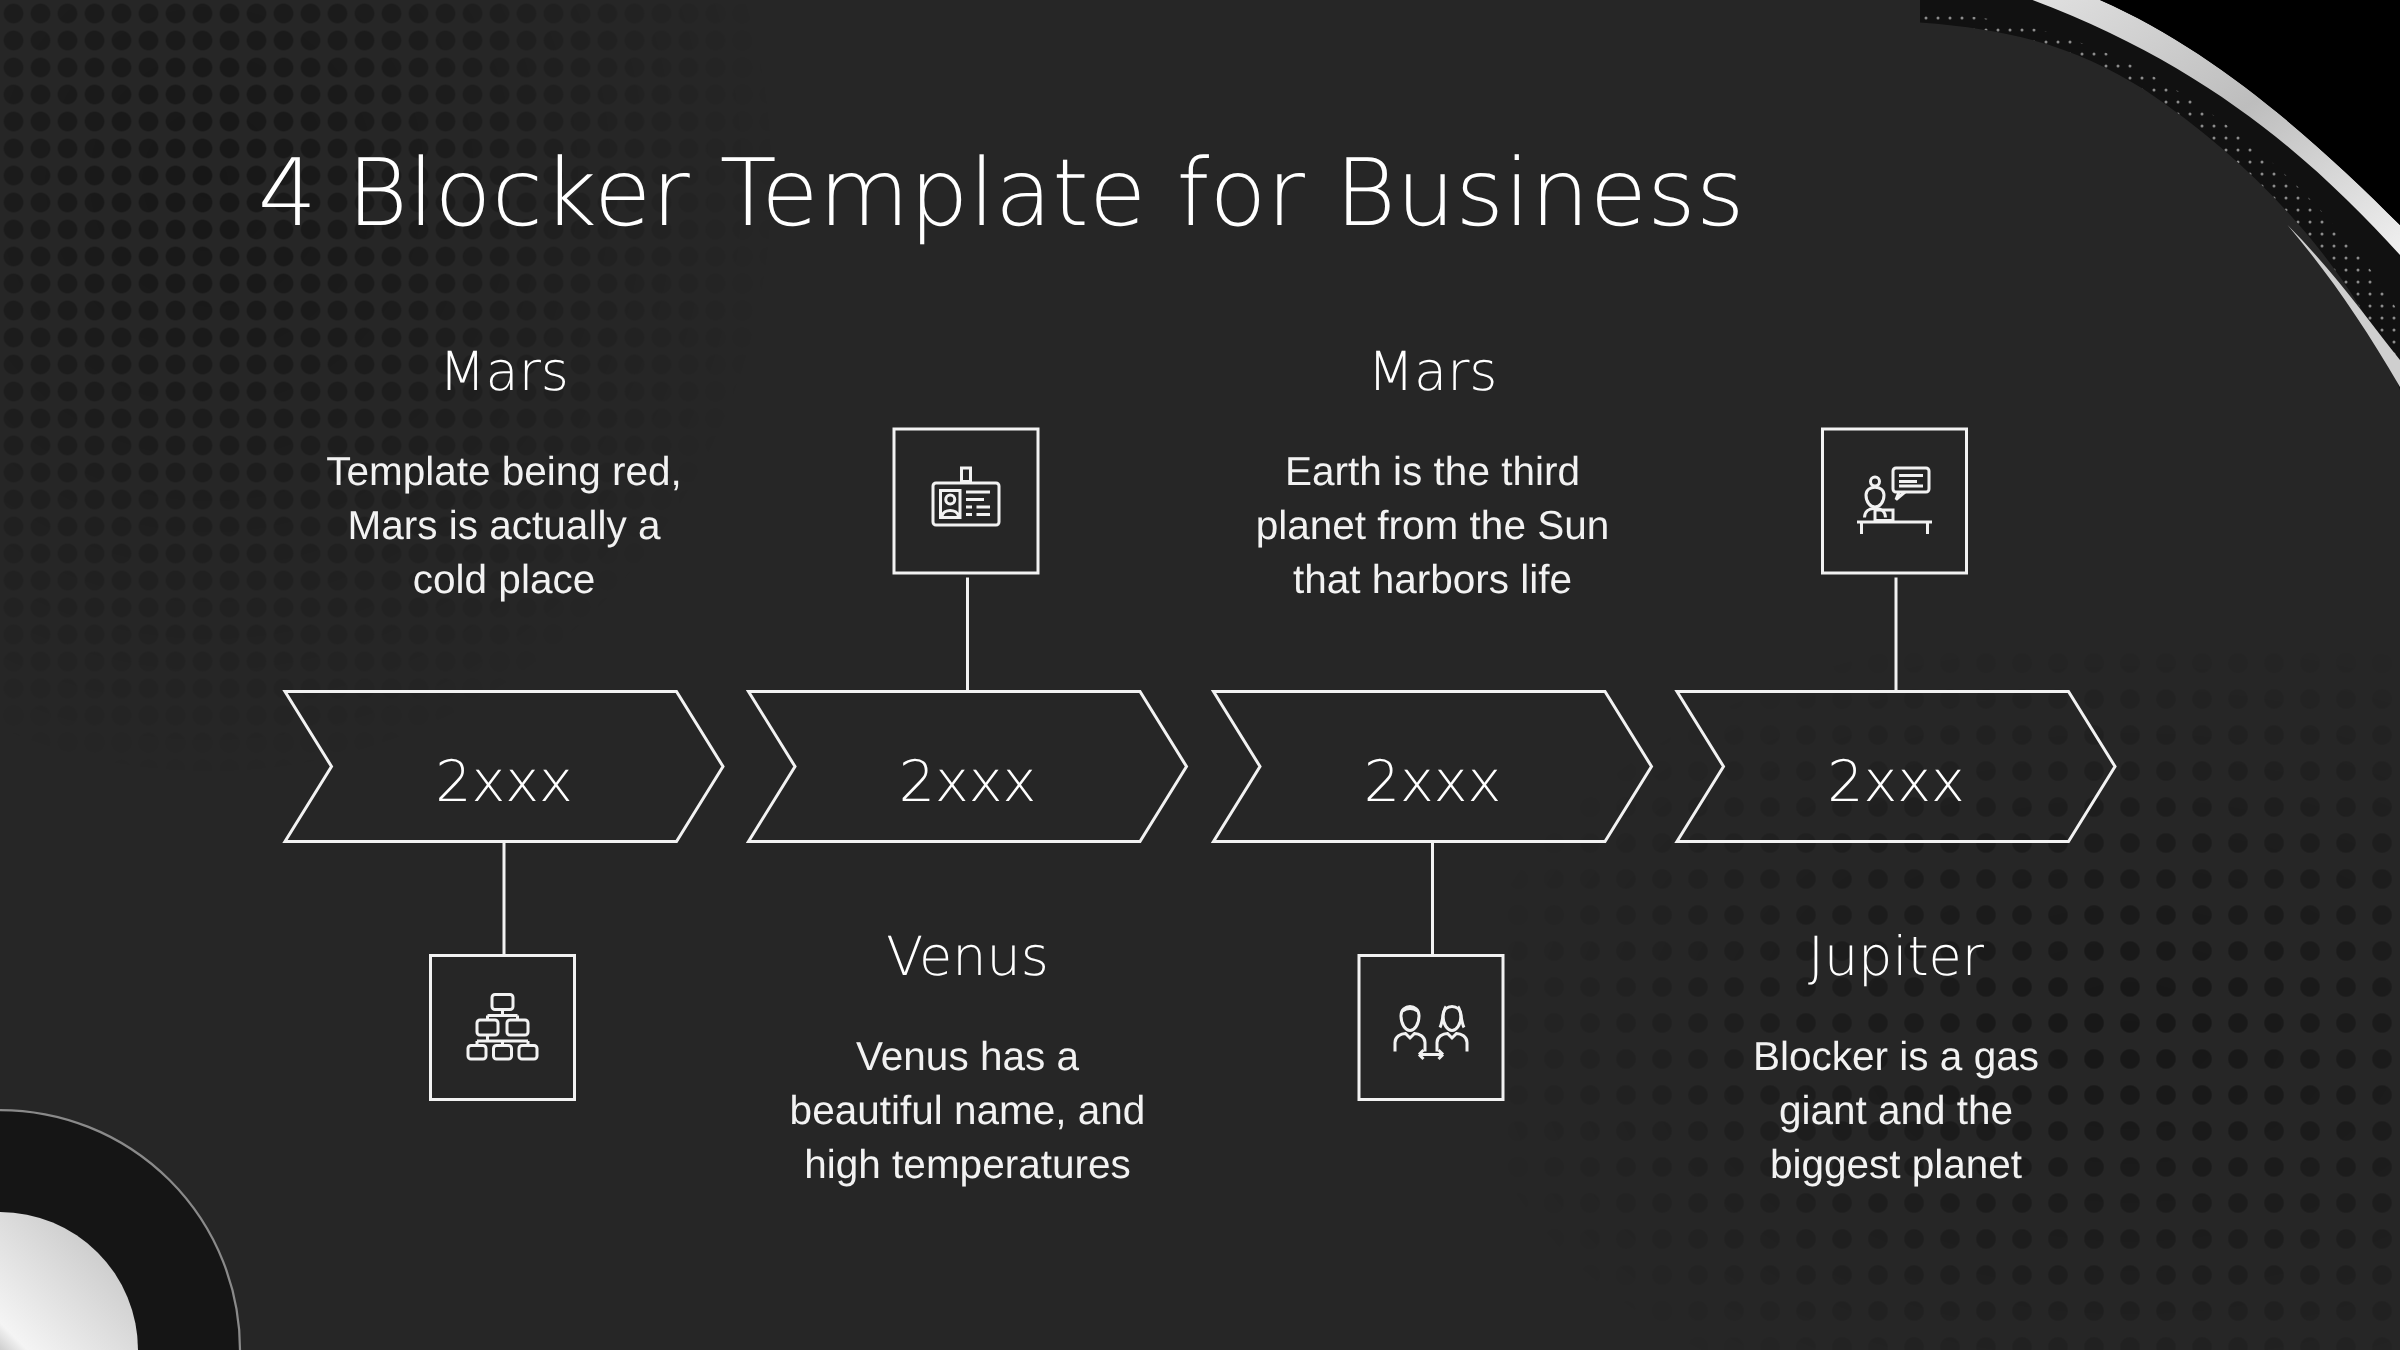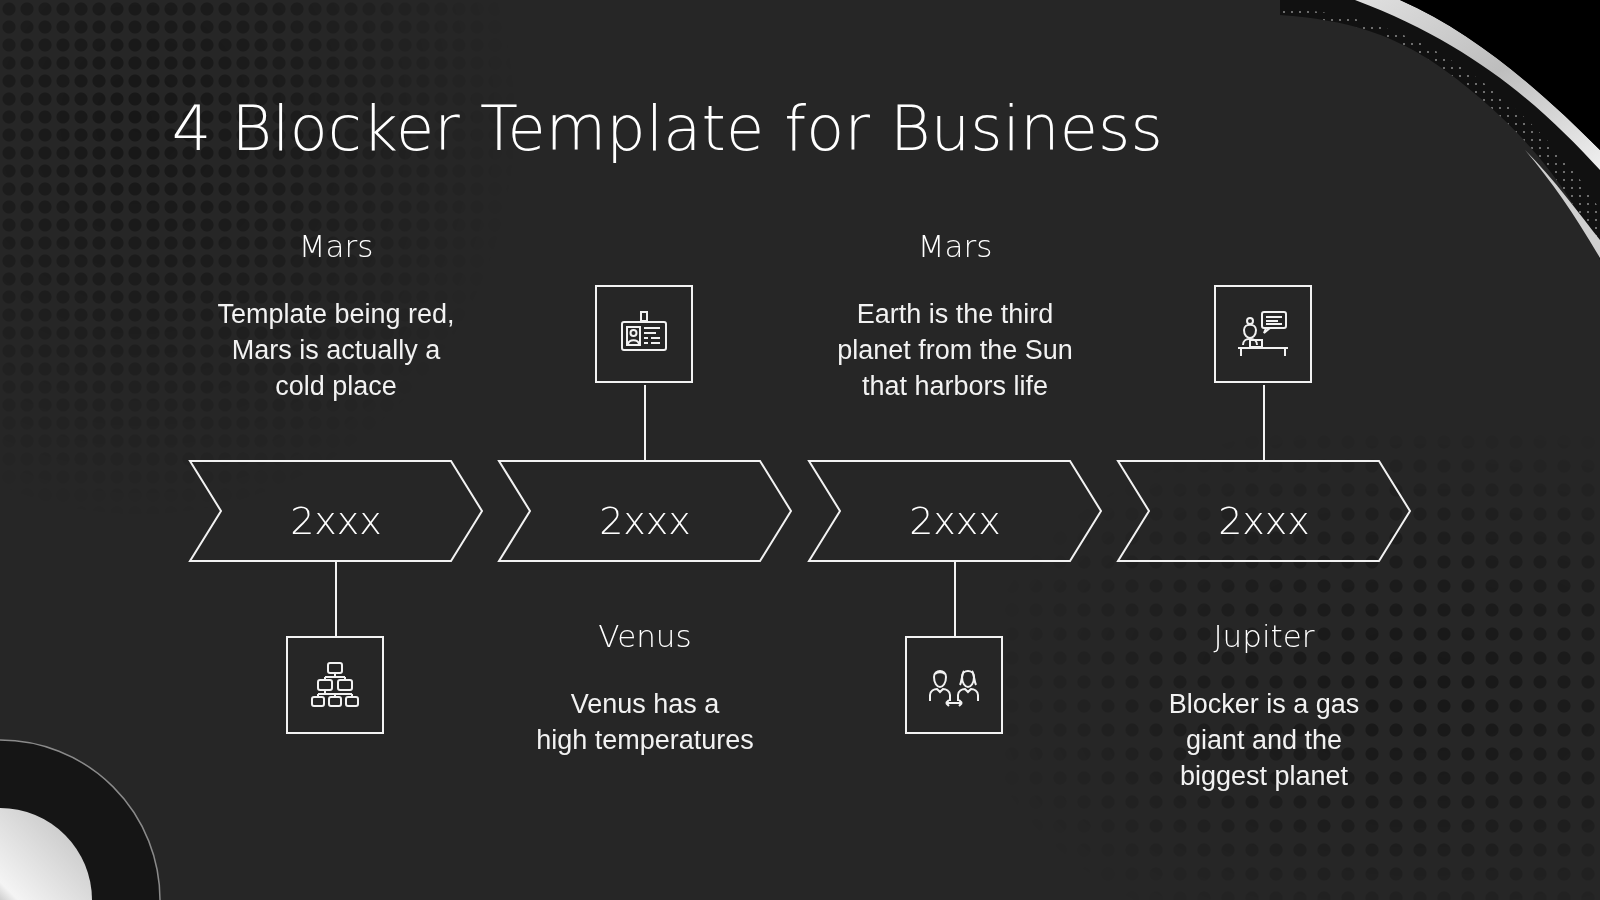--- a/index.html
+++ b/index.html
@@ -28,21 +28,21 @@
 
   .title {
     position: absolute; left: 0; top: 92px; width: 1335px; text-align: center;
     font-size: 62px; font-weight: normal; letter-spacing: 0.2px;
     font-family: "DejaVu Sans", sans-serif; font-weight: 200;
   }
   .diagram { position: absolute; left: 0; top: 0; width: 1600px; height: 900px; }
 
   .heading {
     position: absolute; width: 300px; text-align: center;
-    font-size: 31px; font-family: "DejaVu Sans", sans-serif; font-weight: 200;
+    font-size: 36px; font-family: "DejaVu Sans", sans-serif; font-weight: 200;
   }
   .desc {
     position: absolute; width: 300px; text-align: center;
     font-size: 27px; line-height: 36px; color: #f2f2f2;
     font-family: "Liberation Sans", sans-serif;
   }
   .chev-label {
     position: absolute; width: 200px; text-align: center;
     font-size: 38px; top: 482px; font-family: "DejaVu Sans", sans-serif; font-weight: 200; margin-top: 17px;
   }
@@ -132,20 +132,21 @@
     <rect x="9" y="19" width="13" height="18"></rect>
     <circle cx="15.5" cy="25" r="3"></circle>
     <path d="M10,36 C11,31 20,31 21,36"></path>
     <path d="M26,20 H42 M26,25 H38 M26,30 H30 M33,30 H42 M26,35 H30 M33,35 H42"></path>
   </svg>
 </div>
 <div class="chev-label" style="left:545px;">2xxx</div>
 <div class="heading" style="left:495px; top:618px;">Venus</div>
 <div class="desc" style="left:495px; top:686px;">
   <div>Venus has a</div>
+  <div>beautiful name, and</div>
   <div>high temperatures</div>
 </div>
 
 <div class="heading" style="left:805px; top:228px;">Mars</div>
 <div class="desc" style="left:805px; top:296px;">
   <div>Earth is the third</div>
   <div>planet from the Sun</div>
   <div>that harbors life</div>
 </div>
 <div class="chev-label" style="left:855px;">2xxx</div>

